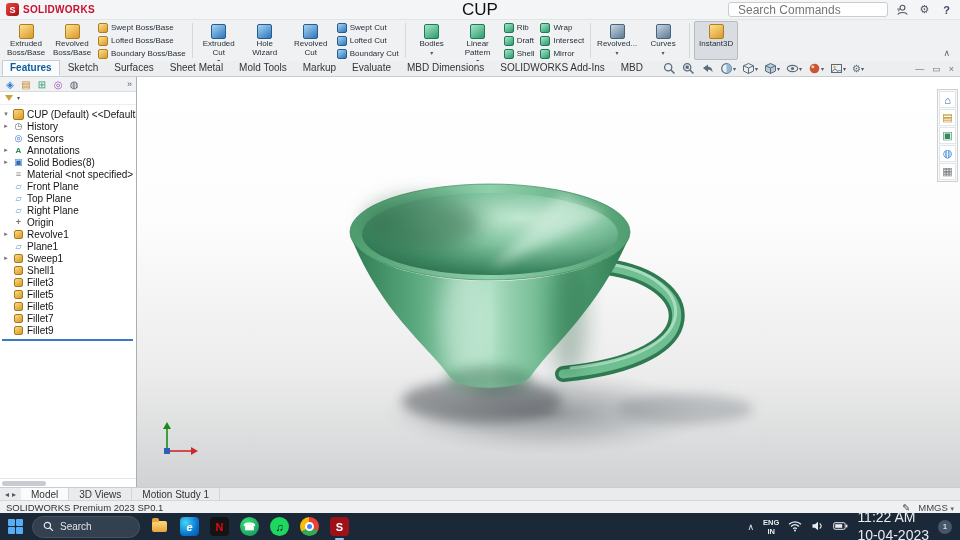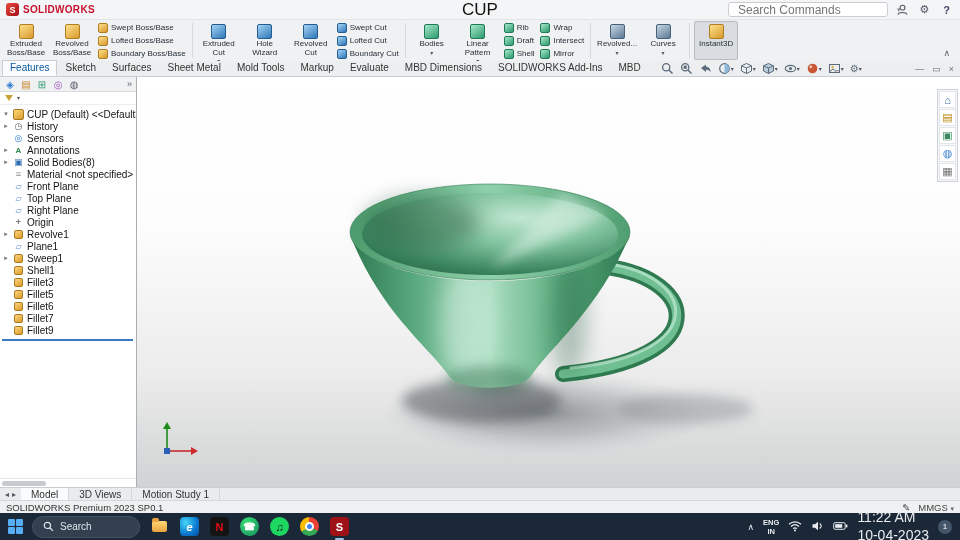--- a/index.html
+++ b/index.html
@@ -32,21 +32,21 @@
   .i-slate{background:linear-gradient(145deg,#c9d6e2,#5b7a96);border:1px solid #47637c}
   .rcol{display:flex;flex-direction:column;justify-content:center;gap:1px}
   .rsmall{display:flex;align-items:center;gap:3px;border:none;background:transparent;font-size:8px;color:#1f2a33;height:12px;padding:0 2px;white-space:nowrap;font-family:"Liberation Sans",sans-serif}
   .rsep{width:1px;background:#d6d9dc;margin:2px 2px}
   .dd2{font-size:6px;color:#556;line-height:1}
   .rcollapse{margin-left:auto;align-self:flex-end;color:#667;font-size:9px;padding:0 6px 2px}
 
   
   .tabrow{position:absolute;top:61px;left:0;right:0;height:16px;background:#eceef0;border-bottom:1px solid #c9cdd1;display:flex;align-items:flex-end;padding:0 2px;font-size:10px}
   .tab{padding:1px 7px 2px;color:#333;border:1px solid transparent;white-space:nowrap}
-  .tab.active{background:#fafbfc;border-color:#c9cdd1;border-bottom-color:#fafbfc;color:#0b5b9e;font-weight:normal}
+  .tab.active{background:#fafbfc;border-color:#c9cdd1;border-bottom-color:#fafbfc;color:#0b5b9e;font-weight:bold}
   .hud{display:flex;align-items:center;gap:6px;margin-left:12px;padding-bottom:1px}
   .hicon{display:flex;align-items:center;gap:1px;color:#5b6b7a}
   .hicon .dd2{margin-left:-1px}
   .winctl{margin-left:auto;display:flex;gap:8px;color:#6a7580;font-size:9px;align-items:center;padding:0 4px 2px}
 
   
   .main{position:absolute;top:77px;left:0;right:0;height:410px}
   .leftpanel{position:absolute;top:0;left:0;width:137px;height:100%;background:#fff;border-right:1px solid #a9afb4;display:flex;flex-direction:column}
   .lp-tabs{height:15px;background:#f0f1f3;border-bottom:1px solid #d9dcdf;display:flex;align-items:center;gap:4px;padding:0 4px;font-size:10px}
   .lp-tabs .g{width:12px;text-align:center}

